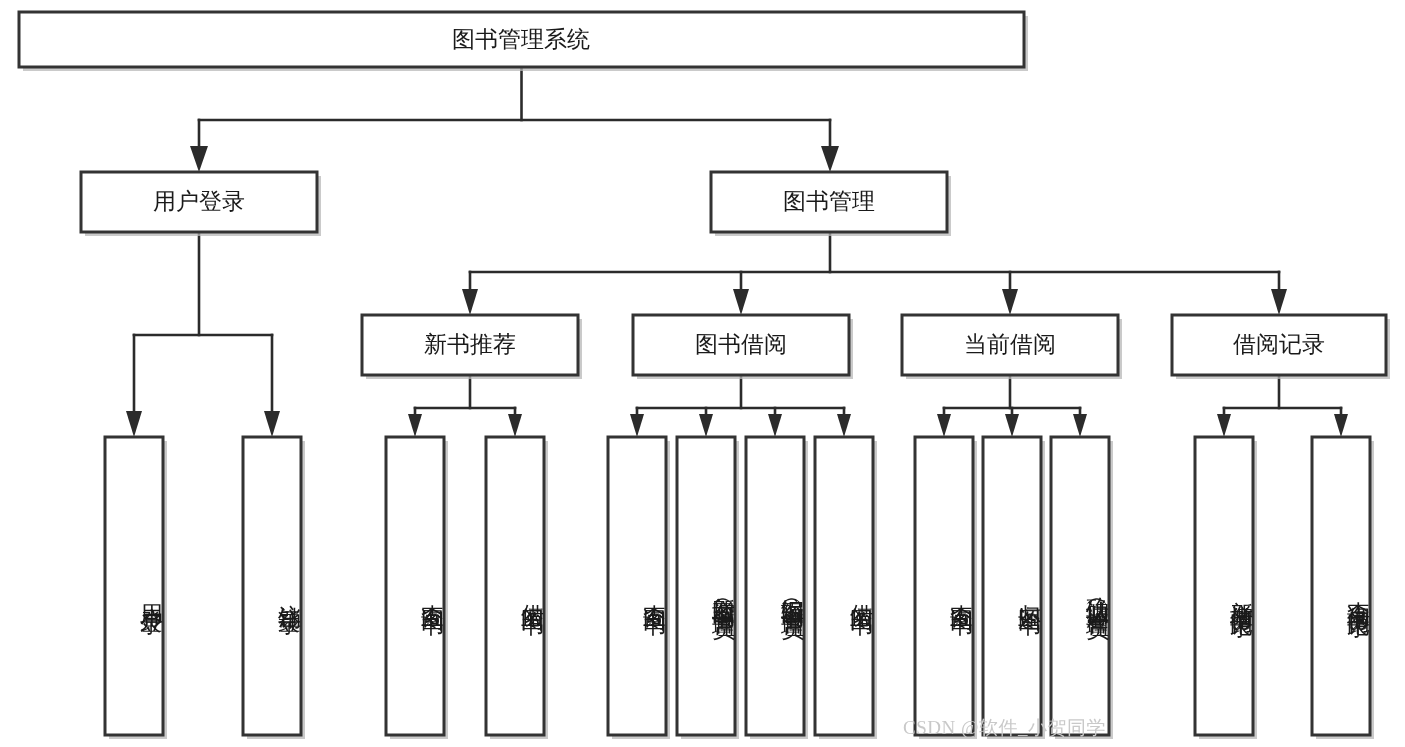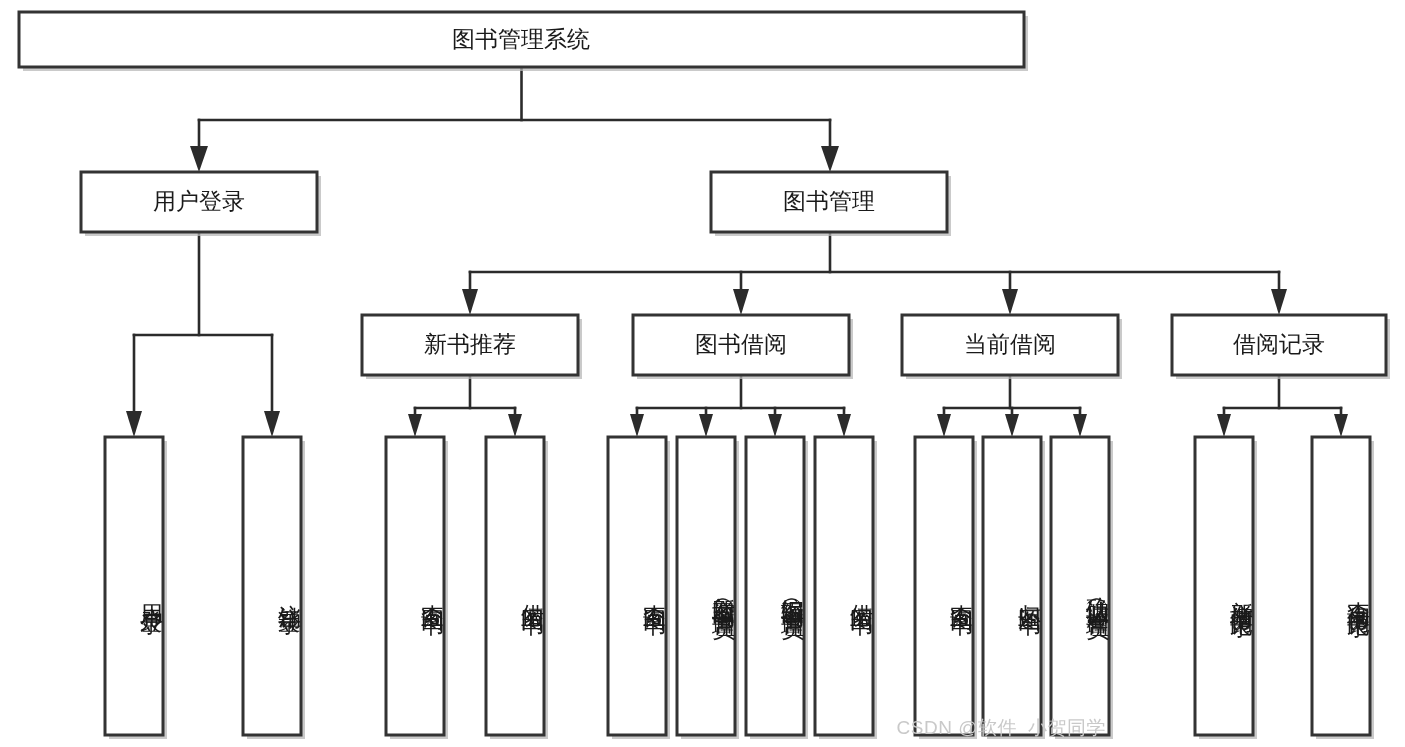--- a/index.html
+++ b/index.html
@@ -50,21 +50,21 @@
     font-family: "Liberation Sans", "DejaVu Sans", sans-serif;
     font-size: 23px;
     fill: #1a1a1a;
     text-anchor: middle;
     dominant-baseline: middle;
   }
   .watermark {
     position: absolute;
     right: 14px;
     bottom: 6px;
-    font-family: Liberation Sans, sans-serif;
+    font-family: Liberation Serif, serif;
     font-size: 19px;
     color: #c9c9c9;
     white-space: nowrap;
     letter-spacing: 0.5px;
     pointer-events: none;
   }
   .vlabel {
     position: absolute;
     writing-mode: vertical-rl;
     text-orientation: upright;

